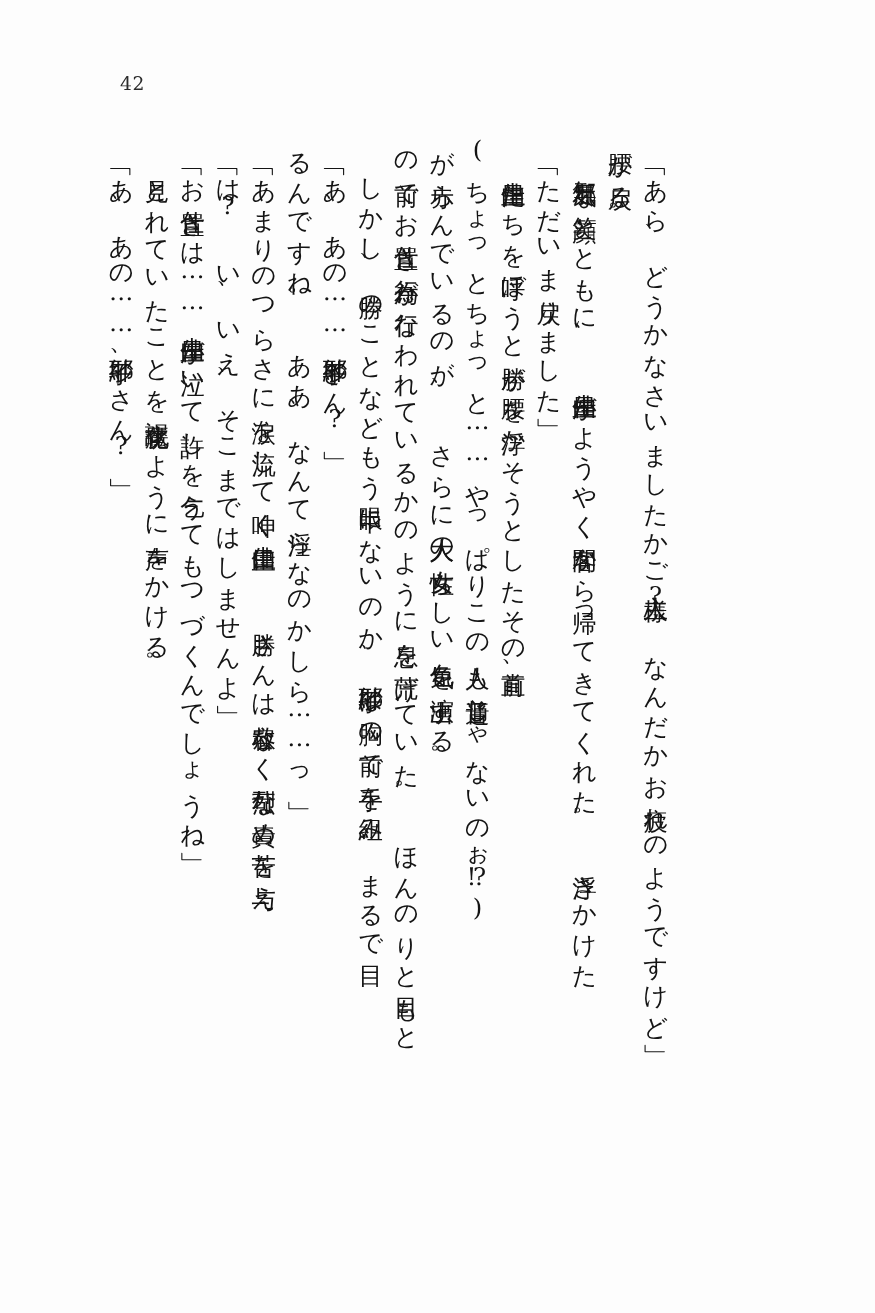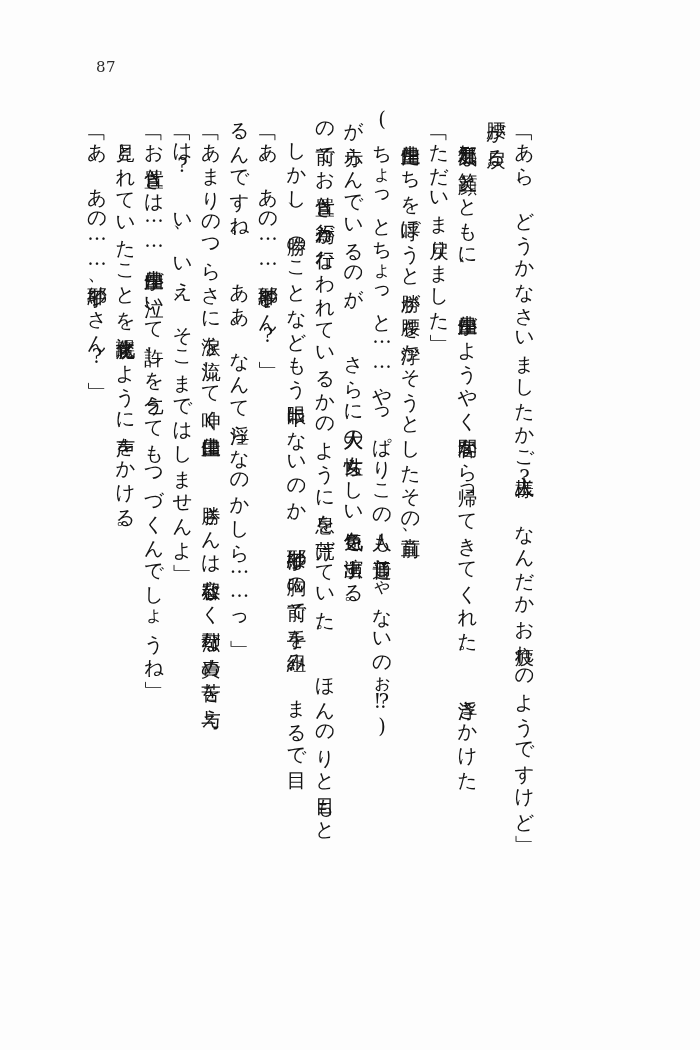--- a/index.html
+++ b/index.html
@@ -57,21 +57,21 @@
   }
   .col.indent {
     padding-top: 20px;
   }
 </style>
 </head>
 <body>
 
 <div class="page">
 
-  <div class="page-number">87</div>
+  <div class="page-number">42</div>
 
   <div class="text-body">
     <div class="col indent">「あ、あの……紗耶子、さん?」</div>
     <div class="col">　見とれていたことを誤魔化すように声をかける。</div>
     <div class="col indent">「お仕置きは……由佳里が泣いて許しを乞うてもつづくんでしょうね」</div>
     <div class="col indent">「は?　い、いえ、そこまではしませんよ」</div>
     <div class="col indent">「あまりのつらさに涙を流して呻く由佳里に、　勝さんは容赦なく苛烈な責め苦を与え</div>
     <div class="col">るんですね。　ああ、なんて淫らなのかしら……っ」</div>
     <div class="col indent">「あ、あの……紗耶子さん?」</div>
     <div class="col">　しかし、勝のことなどもう眼中にないのか、紗耶子は胸の前で手を組み、まるで目</div>

